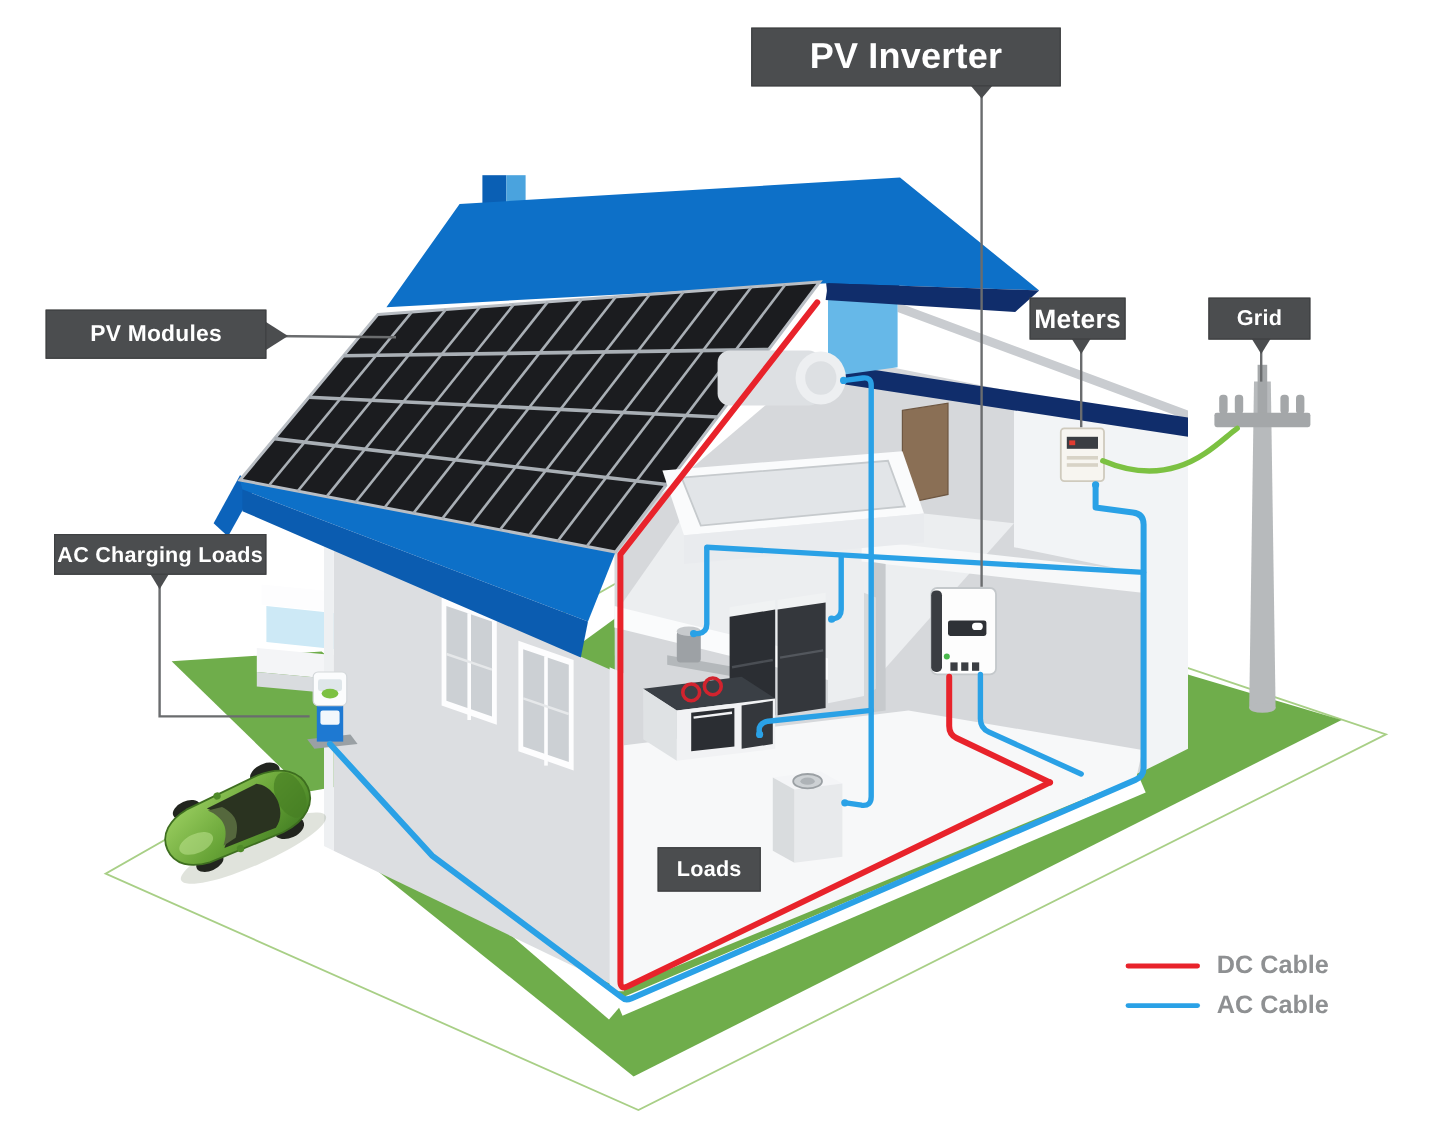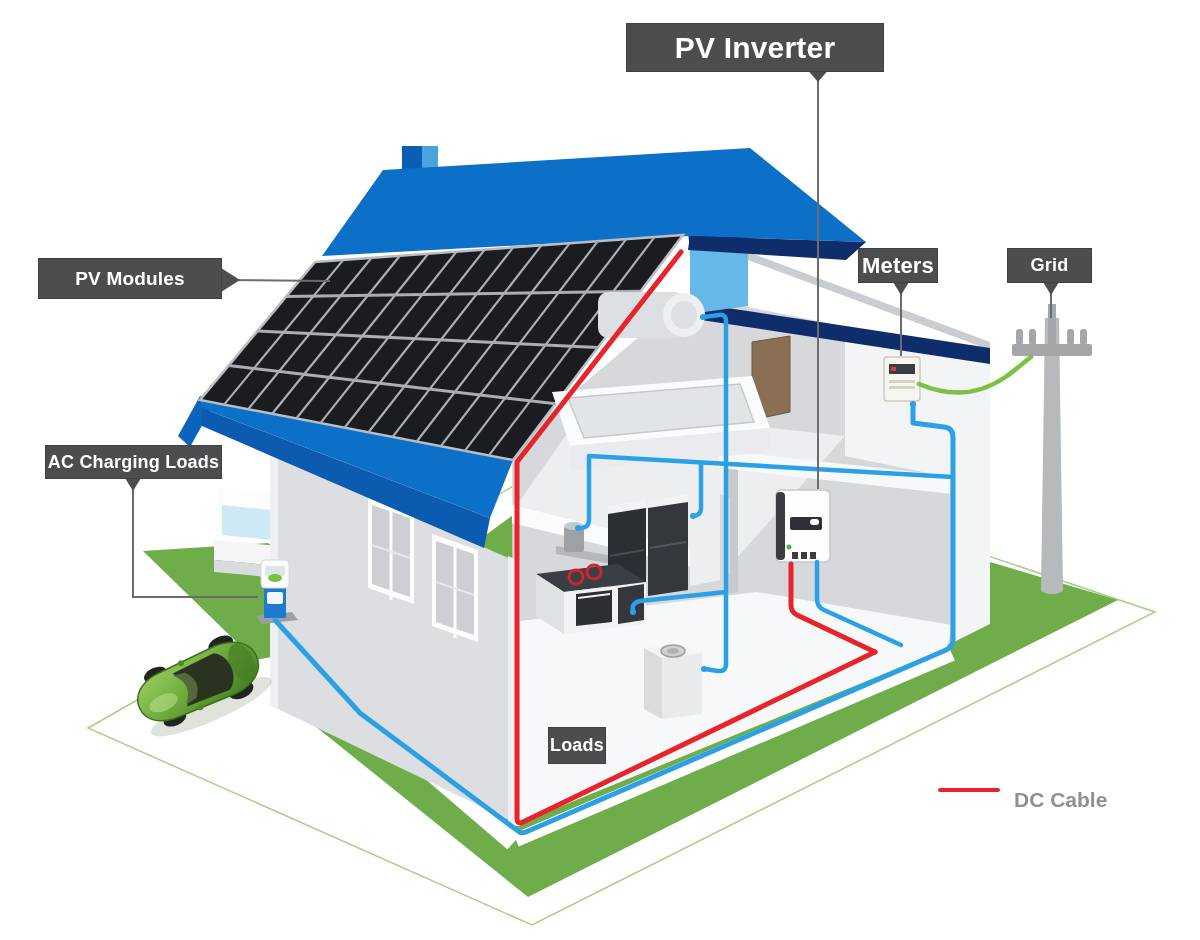--- a/index.html
+++ b/index.html
@@ -7,23 +7,23 @@
          font-family:"Liberation Sans",sans-serif;}
   #illustration{position:absolute;left:0;top:0;}
   .tag{position:absolute;display:flex;align-items:center;justify-content:center;
        background:#4b4d4f;color:#ffffff;font-weight:bold;border:1px solid #3e4042;
        box-sizing:border-box;letter-spacing:0.2px;}
   #tag-pv-inverter{left:626px;top:23px;width:258px;height:49px;font-size:30px;}
   #tag-pv-modules{left:38px;top:258px;width:184px;height:41px;font-size:19px;}
   #tag-meters{left:858px;top:248px;width:80px;height:35px;font-size:22px;}
   #tag-grid{left:1007px;top:248px;width:85px;height:35px;font-size:18px;}
   #tag-ac-pole{left:45px;top:445px;width:177px;height:34px;font-size:18px;}
-  #tag-loads{left:548px;top:727px;width:58px;height:37px;font-size:18px;}
+  #tag-loads{left:548px;top:706px;width:86px;height:37px;font-size:18px;}
   #legend{position:absolute;left:938px;top:788px;width:200px;}
-  .legend-row{display:flex;align-items:flex-start;height:33px;}
+  .legend-row{display:flex;align-items:center;height:33px;}
   .legend-swatch{width:62px;height:4px;border-radius:2px;margin-right:14px;flex:0 0 auto;}
   .legend-swatch.dc{background:#e8232b;}
   .legend-swatch.ac{background:#2aa1e6;}
   .legend-label{color:#8e9092;font-weight:bold;font-size:21px;}
 </style>
 </head>
 <body>
 
 <div id="stage">
 
@@ -258,15 +258,19 @@
 <div class="tag" id="tag-meters">Meters</div>
 <div class="tag" id="tag-grid">Grid</div>
 <div class="tag" id="tag-ac-pole">AC Charging Loads</div>
 <div class="tag" id="tag-loads">Loads</div>
 
 <div id="legend">
   <div class="legend-row">
     <span class="legend-swatch dc"></span>
     <span class="legend-label">DC Cable</span>
   </div>
+  <div class="legend-row">
+    <span class="legend-swatch ac"></span>
+    <span class="legend-label">AC Cable</span>
+  </div>
 </div>
 
 </div>
 
 </body></html>

